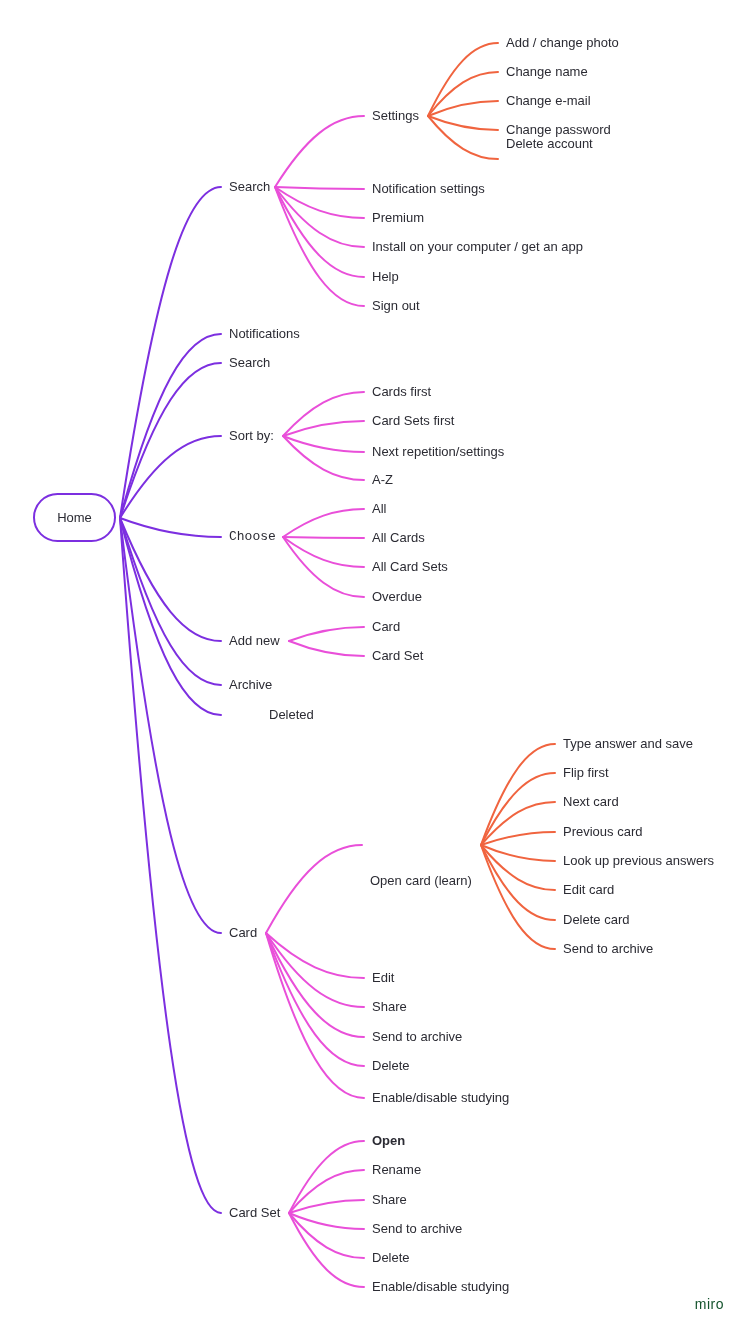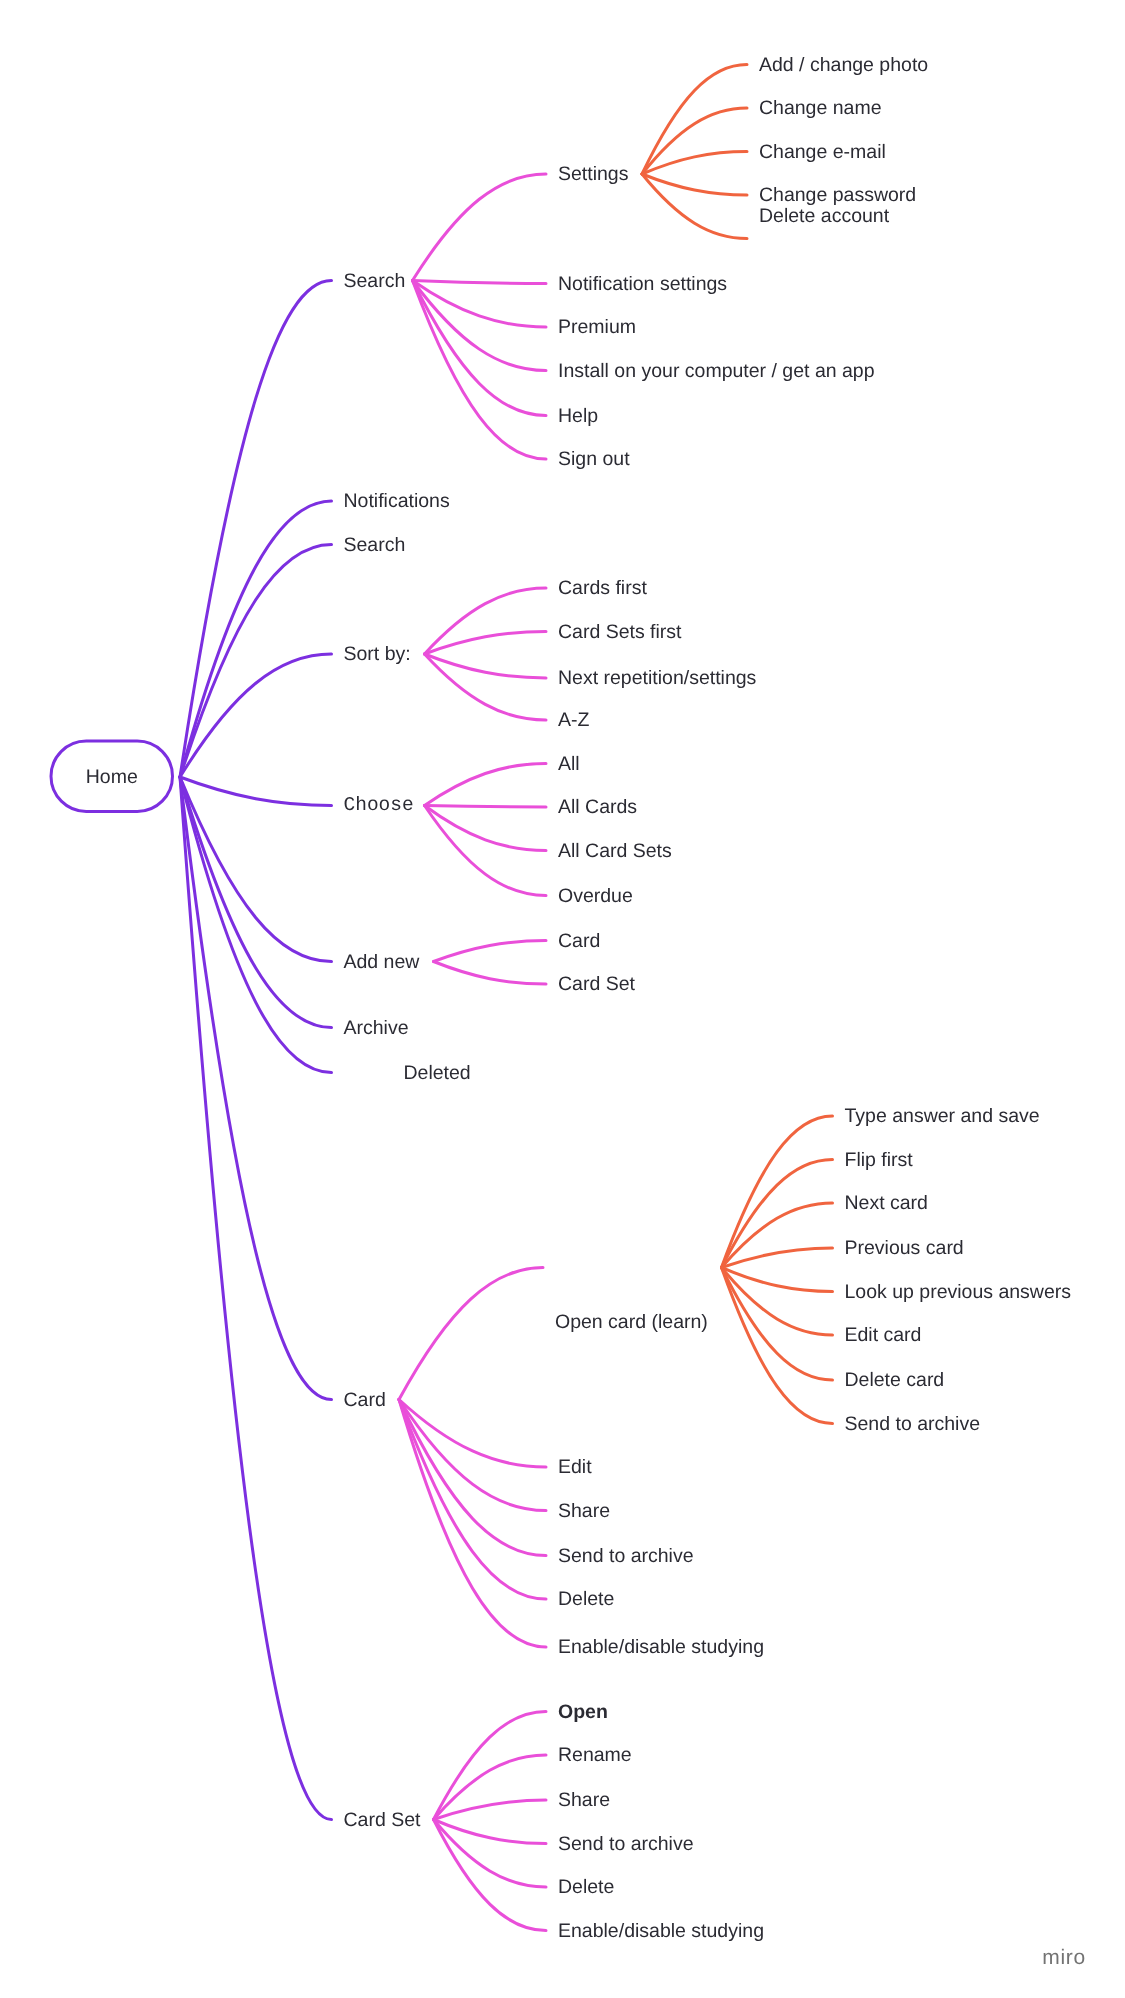--- a/index.html
+++ b/index.html
@@ -144,14 +144,14 @@
       <div class="node-label" style="left: 372px; top: 1141px; font-weight: bold;">Open</div>
       <div class="node-label" style="left: 372px; top: 1170px;">Rename</div>
       <div class="node-label" style="left: 372px; top: 1200px;">Share</div>
       <div class="node-label" style="left: 372px; top: 1229px;">Send to archive</div>
       <div class="node-label" style="left: 372px; top: 1258px;">Delete</div>
       <div class="node-label" style="left: 372px; top: 1287px;">Enable/disable studying</div>
     </div>
   <div id="root-node" style="border: 2px solid rgb(124, 47, 224); color: rgb(43, 43, 51);">
     <span>Home</span>
   </div>
-  <div id="watermark" style="color: #737373;">miro</div>
+  <div id="watermark" style="color: #14532d;">miro</div>
 </div>
 
 </body></html>

